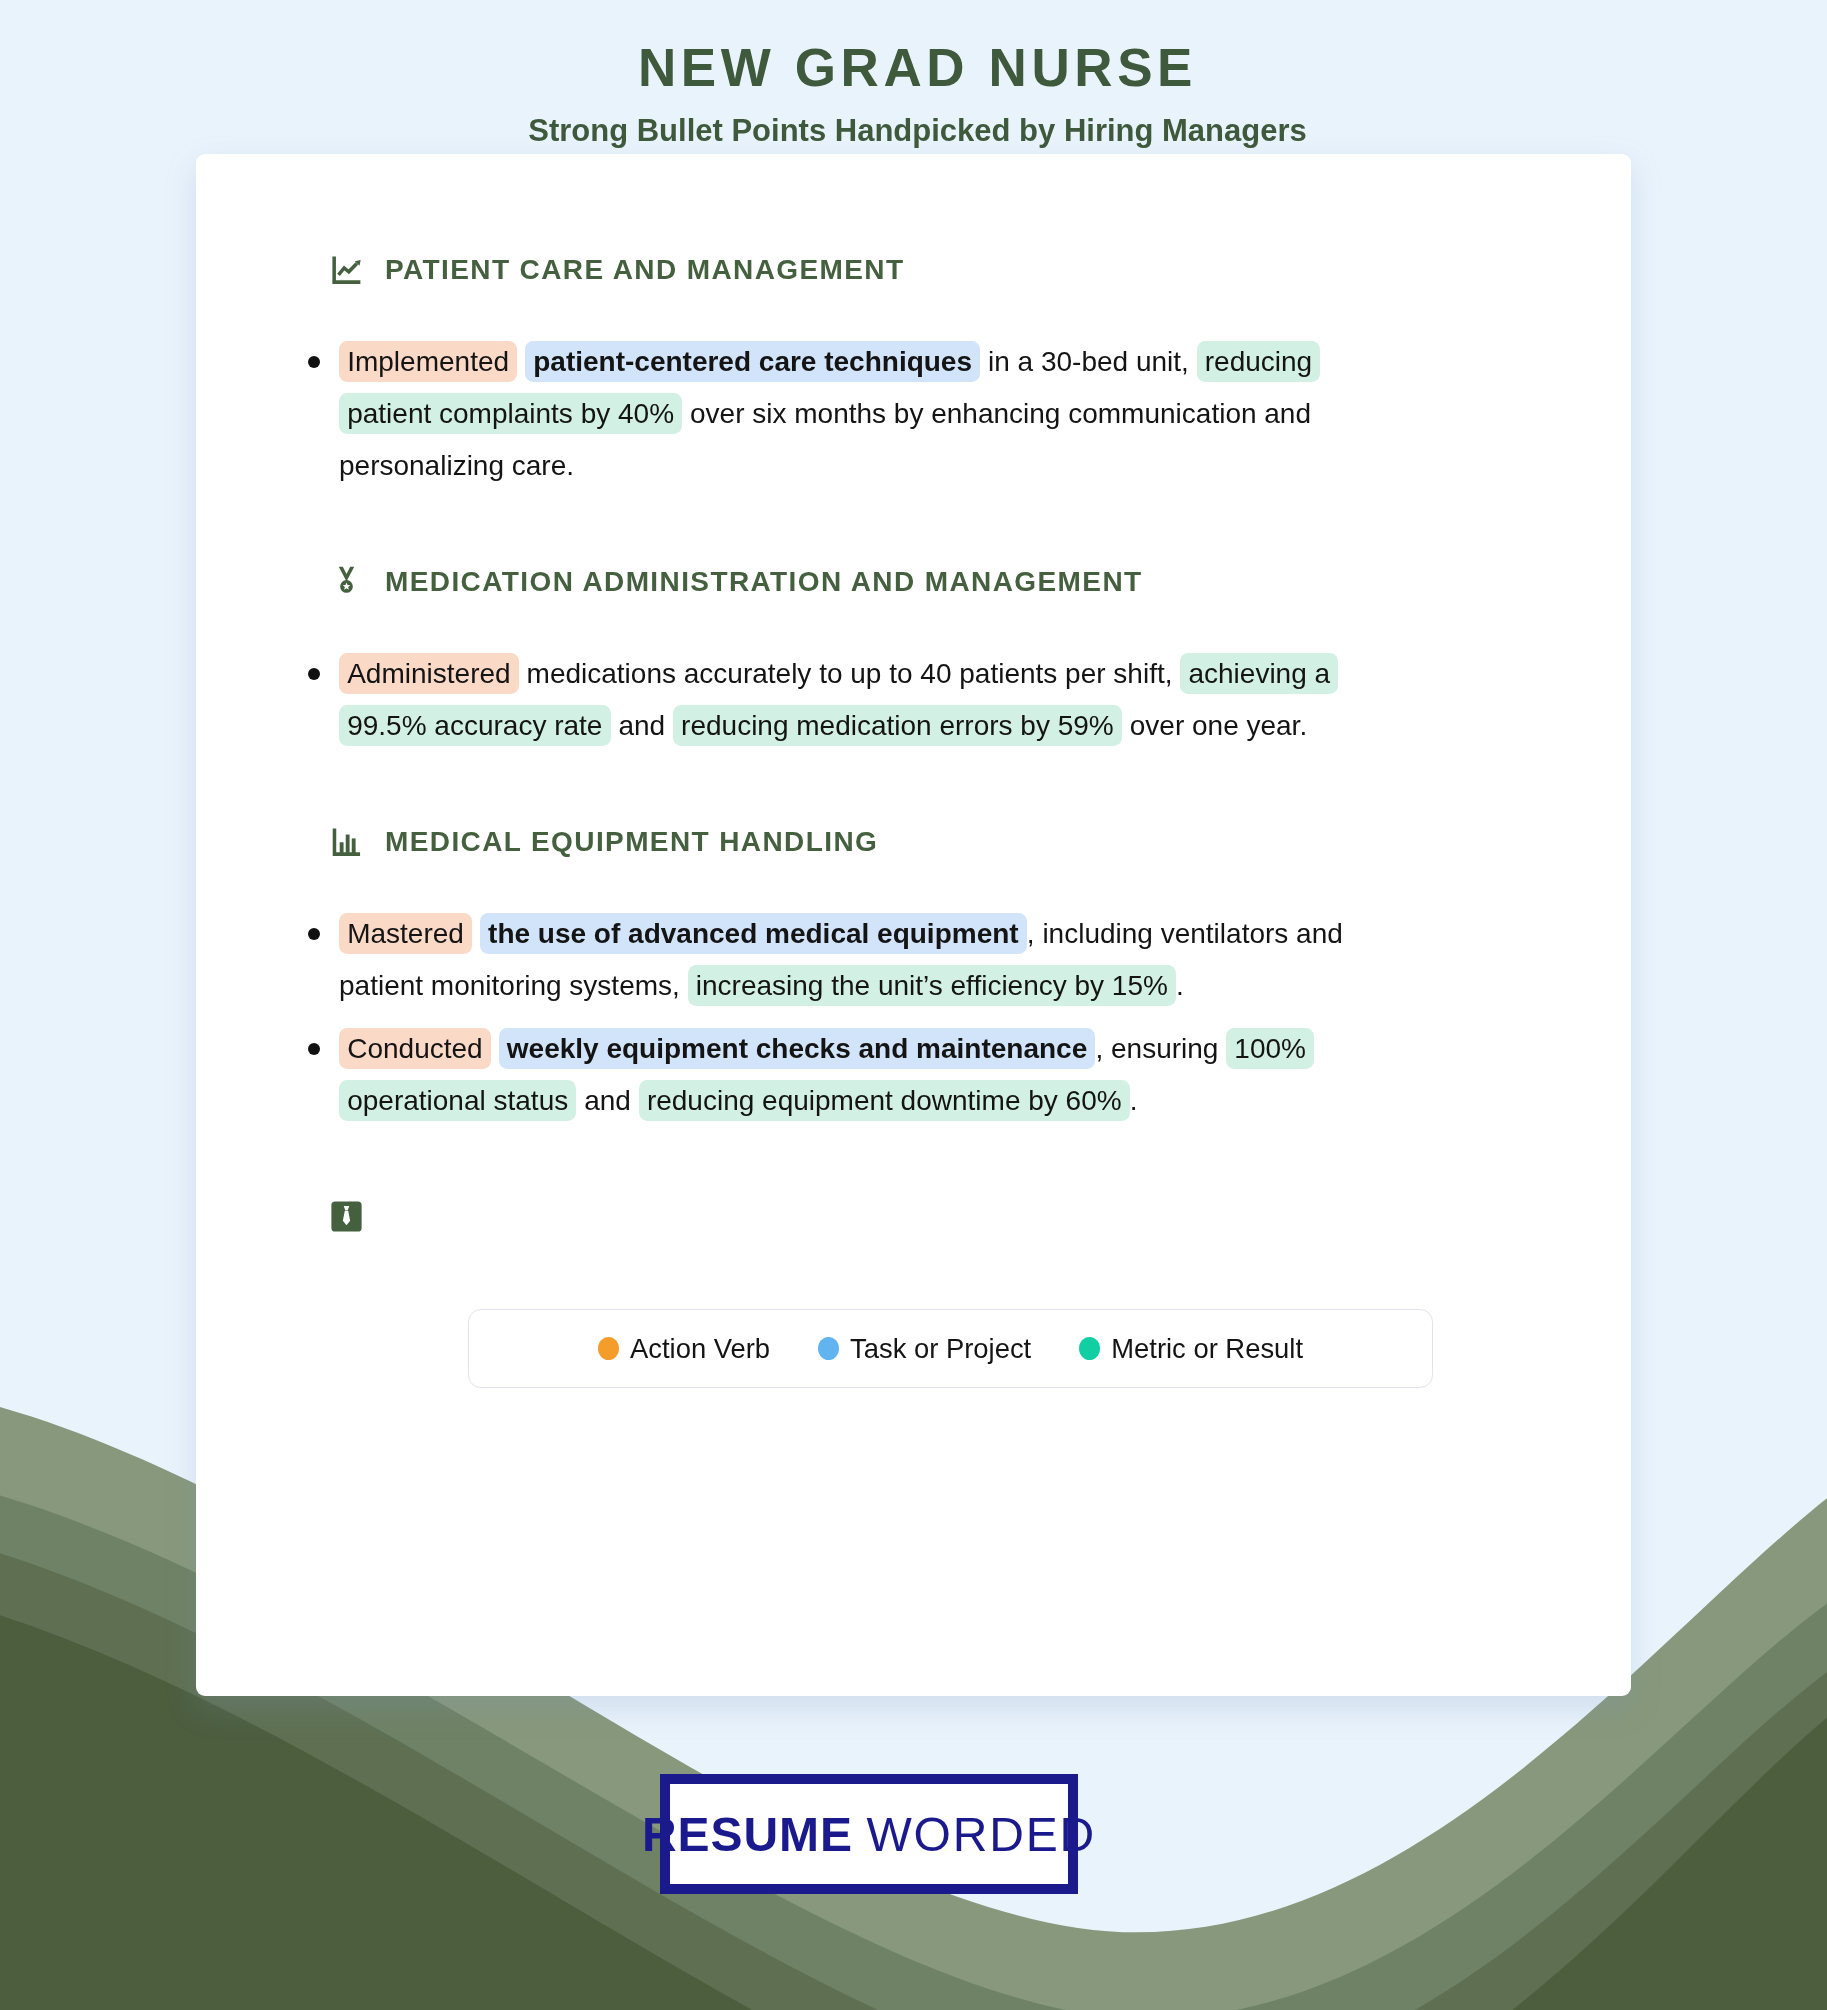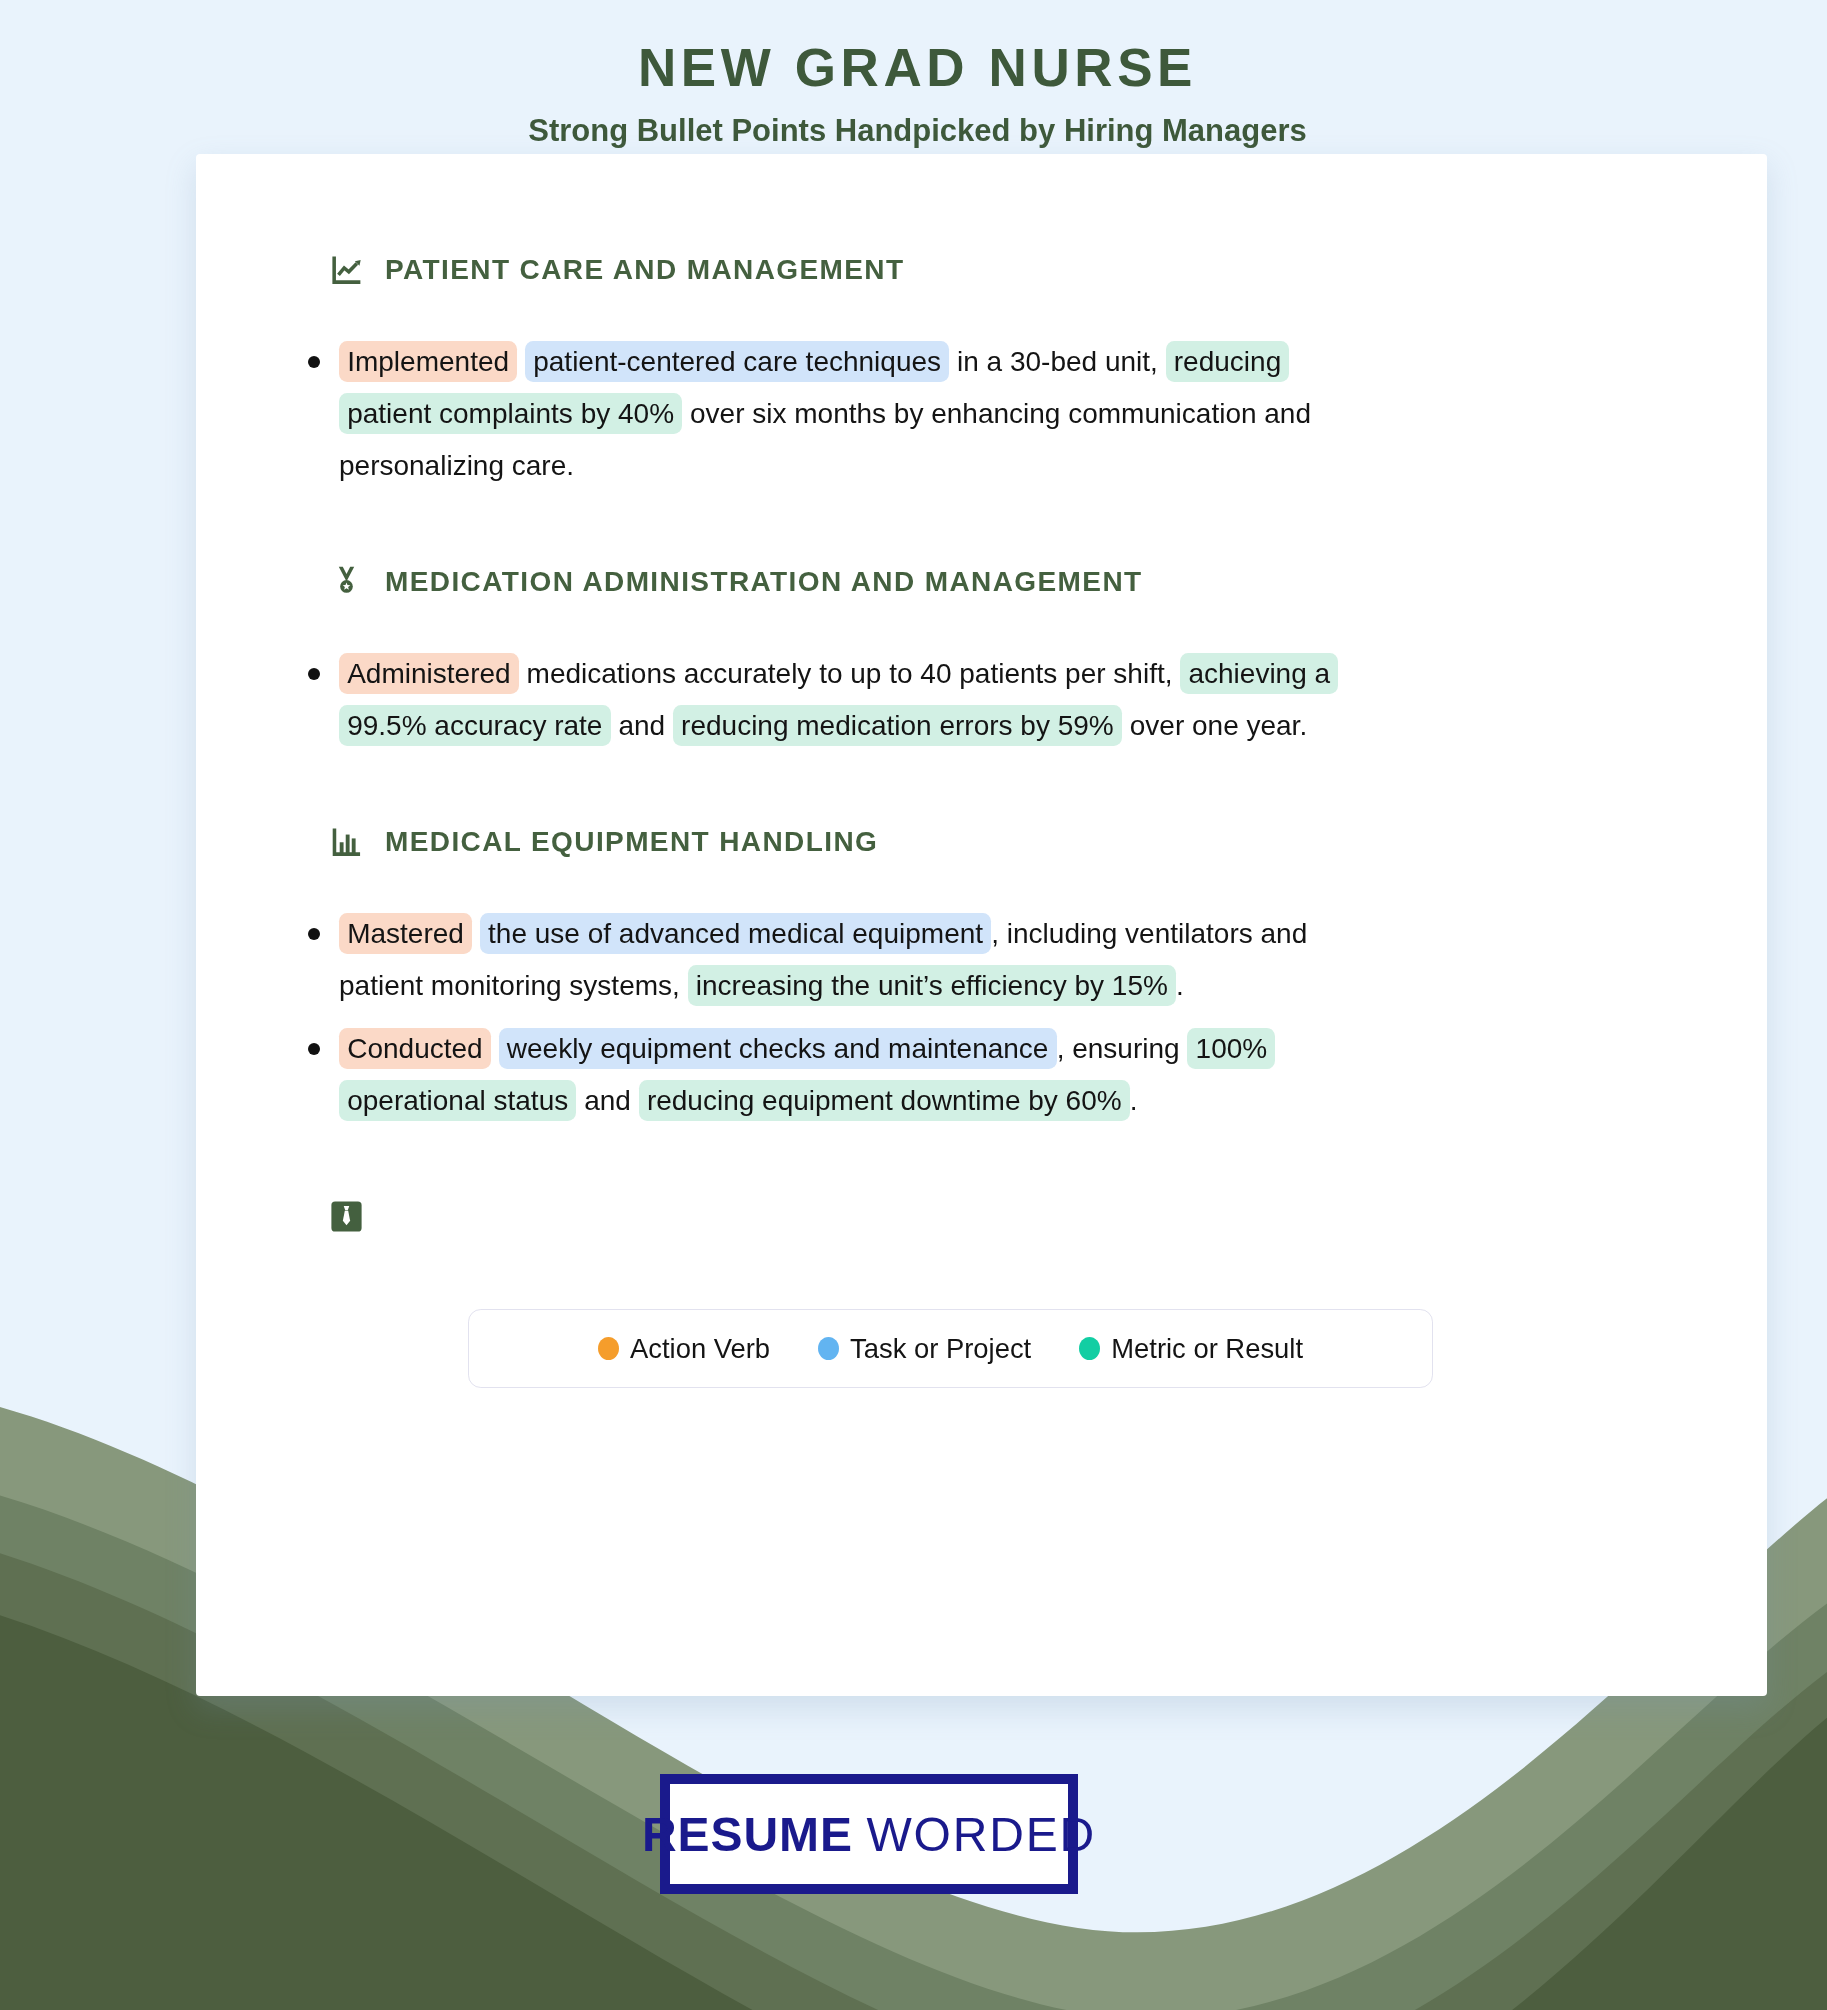--- a/index.html
+++ b/index.html
@@ -13,35 +13,35 @@
   body{
     position:relative; overflow:hidden; background:var(--background);
     font-family:"Liberation Sans","DejaVu Sans",sans-serif; color:var(--body-text);
   }
   .header{position:absolute;top:0;left:4px;width:1827px;text-align:center;z-index:1;}
   .title{margin-top:37px;font-size:53px;font-weight:800;letter-spacing:4.6px;color:var(--title-green);}
   .subtitle{margin-top:14.6px;font-size:31px;font-weight:700;color:var(--title-green);}
   .waves{position:absolute;left:0;bottom:0;width:1827px;height:1005px;z-index:0;}
   .wave-1{fill:var(--wave-1);} .wave-2{fill:var(--wave-2);} .wave-3{fill:var(--wave-3);} .wave-4{fill:var(--wave-4);}
   .card{
-    position:absolute;left:196px;top:154px;width:1571px;height:1542px;z-index:1;
-    background:var(--card);border-radius:4px;box-shadow:0 12.8px 31px rgba(120,150,180,.22);
+    position:absolute;left:196px;top:154px;width:1435px;height:1542px;z-index:1;
+    background:var(--card);border-radius:9px;box-shadow:0 12.8px 31px rgba(120,150,180,.22);
   }
   .sec-head{display:flex;align-items:center;gap:20px;margin-left:132px;margin-top:71px;}
   .section:first-child .sec-head{margin-top:97px;}
   .sec-head h2{font-size:28px;font-weight:700;letter-spacing:1.4px;color:var(--heading-green);}
   .sec-icon{width:37px;height:37px;display:inline-flex;align-items:center;justify-content:center;flex:0 0 auto;}
   .sec-icon svg{width:37px;height:37px;}
   .bullets{list-style:none;margin-top:48px;margin-left:112px;}
   .bullets li{position:relative;padding-left:31px;margin-bottom:11px;max-width:1051px;
     font-size:28px;line-height:52px;}
   .bullets li::before{content:"";position:absolute;left:0;top:20px;width:12px;height:12px;border-radius:50%;background:#111;}
   .hl{padding:4.6px 8.2px;border-radius:8.2px;box-decoration-break:clone;-webkit-box-decoration-break:clone;}
   .hl-verb{background:var(--highlight-verb);}
-  .hl-task{background:var(--highlight-task);}
+  .hl-task{background:var(--highlight-task);font-weight:bold;}
   .hl-metric{background:var(--highlight-metric);}
   .legend{
     margin-top:74px;margin-left:272px;width:965px;height:79px;
     border:1.8px solid var(--legend-border);border-radius:12.8px;
     display:flex;align-items:center;justify-content:center;gap:48px;background:#fff;
   }
   .legend-item{display:flex;align-items:center;gap:11px;font-size:27.4px;font-weight:500;}
   .legend-dot{width:21px;height:23px;border-radius:50%;flex:0 0 auto;}
   .logo{
     position:absolute;left:660px;top:1774px;width:418px;height:120px;z-index:2;

